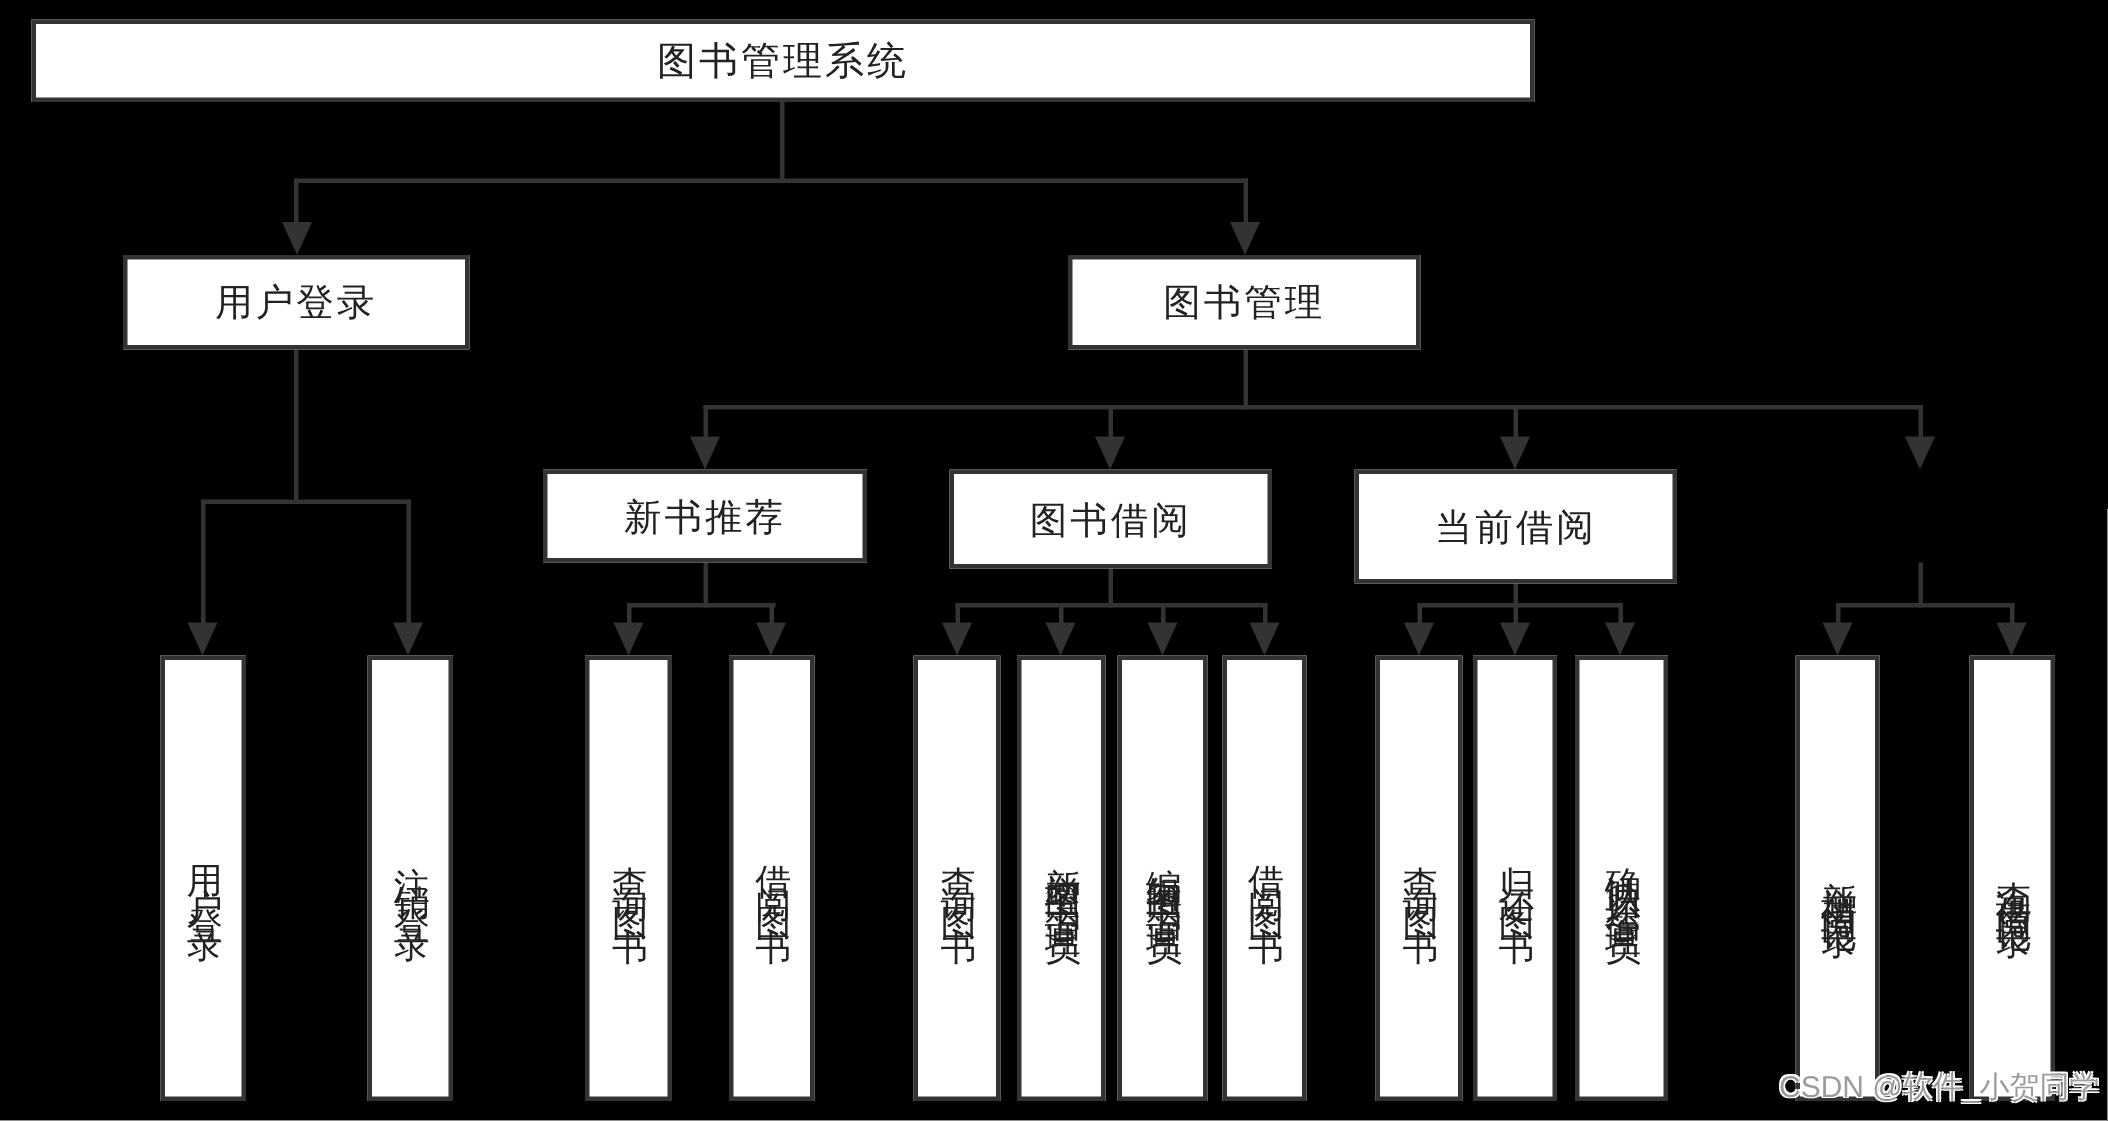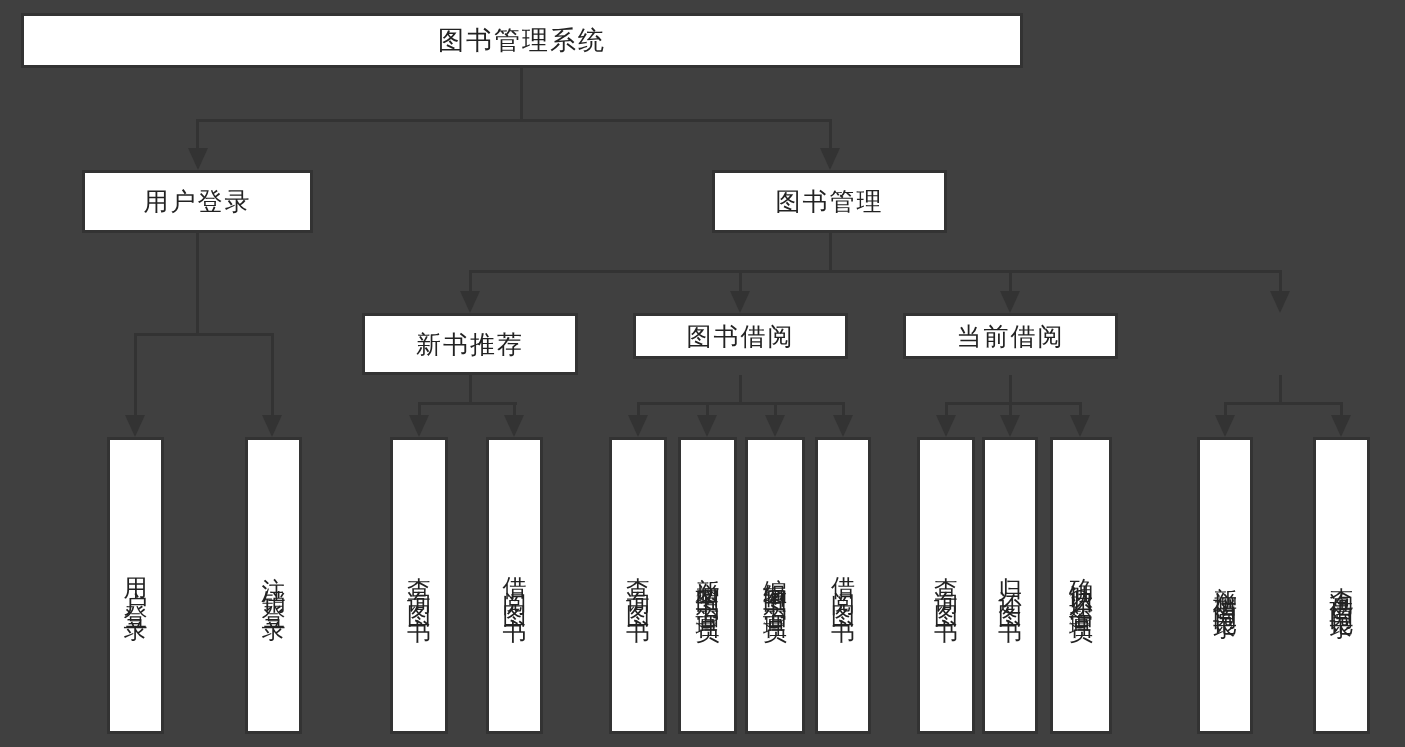--- a/index.html
+++ b/index.html
@@ -1,20 +1,20 @@
 <!DOCTYPE html>
 <html><head>
 <meta charset="utf-8">
 <style>
   html, body { margin: 0; padding: 0; background: #ffffff; }
   .canvas {
     position: relative;
     width: 1405px;
     height: 747px;
-    background: #404040;
+    background: #000000;
     font-family: "Liberation Sans", "DejaVu Sans", sans-serif;
     overflow: hidden;
   }
   .node {
     position: absolute;
     box-sizing: border-box;
     background: #ffffff;
     border: 3px solid #333333;
     display: flex;
     align-items: center;
@@ -121,24 +121,24 @@
   <div class="node h-node" style="left:82px;top:170px;width:231px;height:63px">
     <span>用户登录</span>
   </div>
   <div class="node h-node" style="left:362px;top:313px;width:216px;height:62px">
     <span>新书推荐</span>
   </div>
 
   <div class="node h-node" style="left:712px;top:170px;width:235px;height:63px">
     <span>图书管理</span>
   </div>
-  <div class="node h-node" style="left:633px;top:313px;width:215px;height:46px">
+  <div class="node h-node" style="left:633px;top:313px;width:215px;height:66px">
     <span>图书借阅</span>
   </div>
-  <div class="node h-node" style="left:903px;top:313px;width:215px;height:46px">
+  <div class="node h-node" style="left:903px;top:313px;width:215px;height:76px">
     <span>当前借阅</span>
   </div>
 
   <div class="node v-node loose" style="left:107px;top:437px;width:57px;height:297px">
     <span>用户登录</span>
   </div>
   <div class="node v-node loose" style="left:245px;top:437px;width:57px;height:297px">
     <span>注销登录</span>
   </div>
 
@@ -172,14 +172,15 @@
     <span>确认归还（管理员）</span>
   </div>
 
   <div class="node v-node" style="left:1197px;top:437px;width:56px;height:297px">
     <span>新增借阅记录</span>
   </div>
   <div class="node v-node" style="left:1313px;top:437px;width:57px;height:297px">
     <span>查询借阅记录</span>
   </div>
 
+  <div class="watermark">CSDN @软件_小贺同学</div>
 
 </div>
 
 </body></html>

